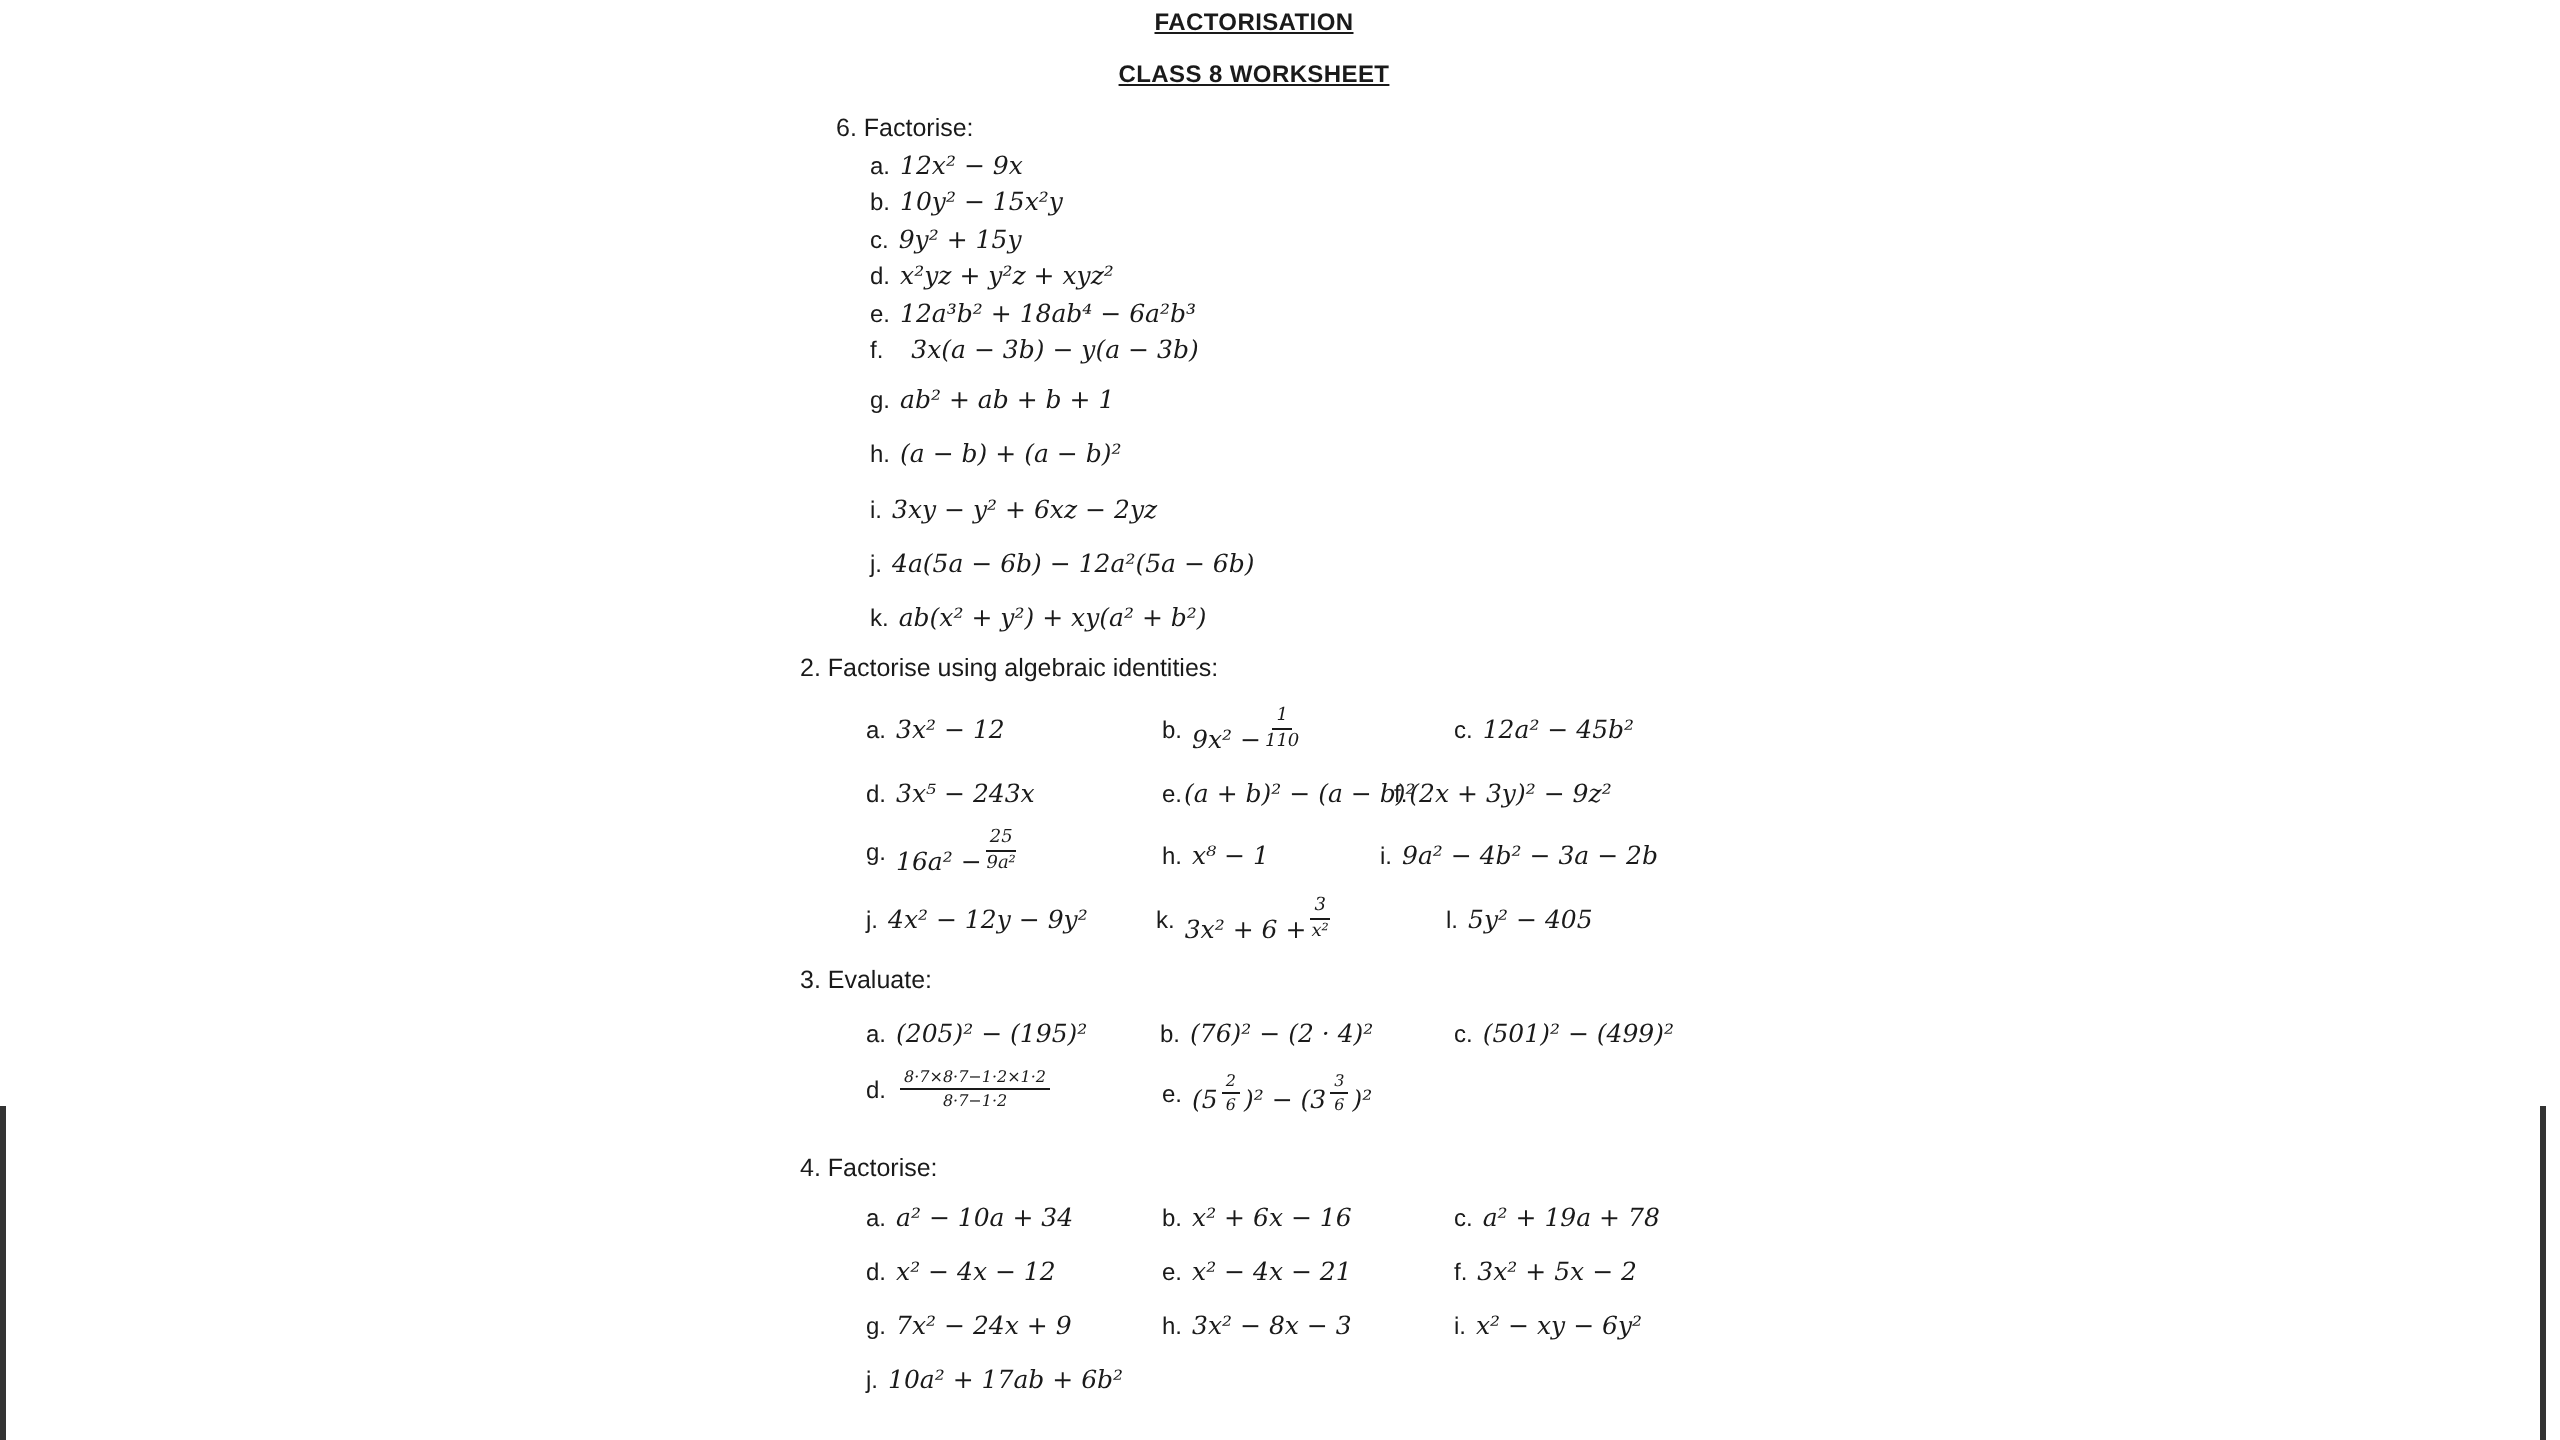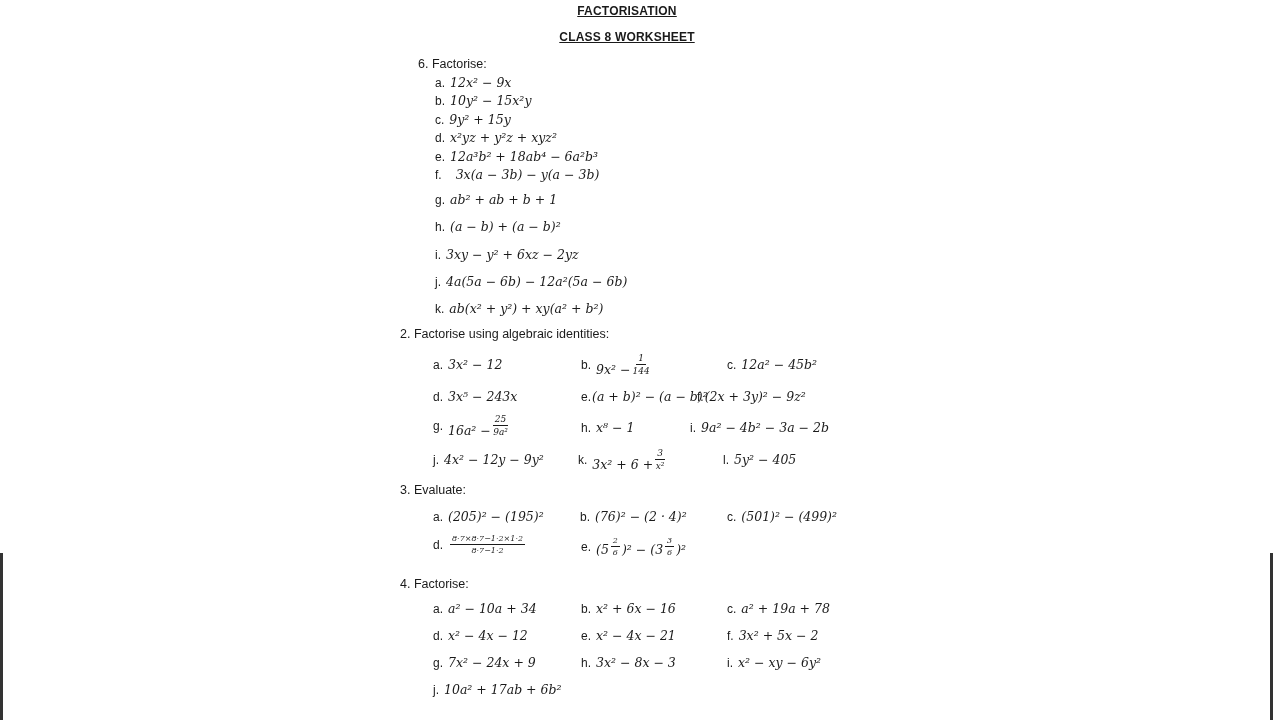--- a/index.html
+++ b/index.html
@@ -106,21 +106,21 @@
       <span class="math">
         <span>3x² − 12</span>
       </span>
     </div>
   <div class="item" style="left:581px;top:353px">
       <span class="lbl">b.</span>
       <span class="math">
         <span>9x² − </span>
         <span class="frac">
           <span class="num">1</span>
-          <span class="den">144</span>
+          <span class="den">110</span>
         </span>
       </span>
     </div>
   <div class="item" style="left:727px;top:357px">
       <span class="lbl">c.</span>
       <span class="math">
         <span>12a² − 45b²</span>
       </span>
     </div>
   <div class="item" style="left:433px;top:389px">

